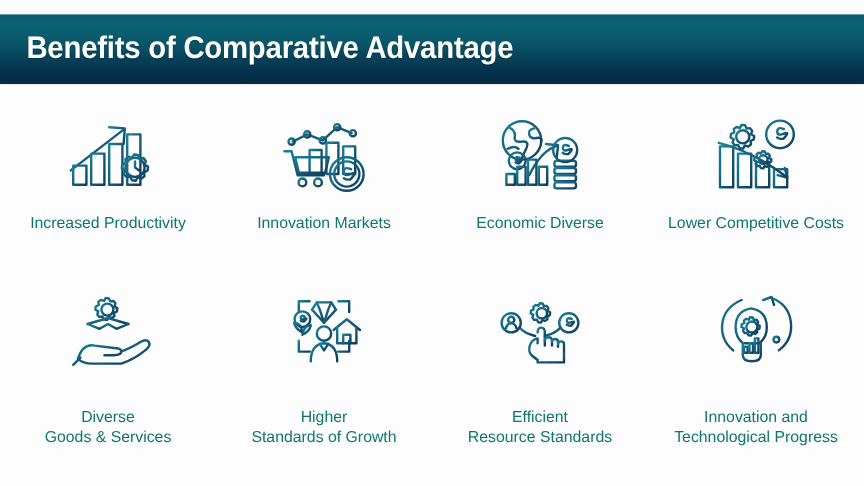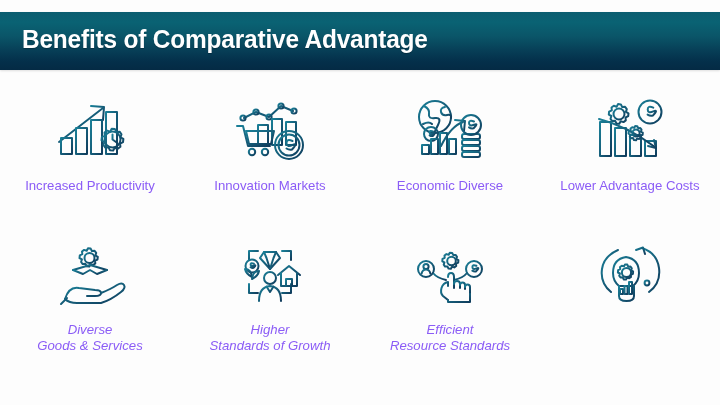--- a/index.html
+++ b/index.html
@@ -85,26 +85,26 @@
   }
   .icon-wrap svg {
     width: 86px;
     height: 74px;
     display: block;
   }
   .cell-label {
     margin-top: 12px;
     font-size: 13.2px;
     line-height: 16px;
-    color: #8b5cf6;
+    color: #0f766e;
     text-align: center;
     white-space: pre-line;
     font-family: "Liberation Sans", sans-serif;
   }
-  .row-2 .cell-label { margin-top: 10px; font-style: italic; }
+  .row-2 .cell-label { margin-top: 28px; }
 </style>
 </head>
 <body>
 
 <div class="slide">
 
   <div class="header">
     <div class="header-title">Benefits of Comparative Advantage</div>
   </div>
 
@@ -247,21 +247,21 @@
 
               <path d="M43.5 36.5 l1.7 -1.2 l2 0.6 l1 -1.9 l2.1 0.2 l0.9 2 l2.1 -0.2 l1.2 1.7 l-0.6 2 l1.9 1 l-0.2 2.1 l-2 0.9 l0.2 2.1 l-1.7 1.2 l-2 -0.6 l-1 1.9 l-2.1 -0.2 l-0.9 -2 l-2.1 0.2 l-1.2 -1.7 l0.6 -2 l-1.9 -1 l0.2 -2.1 l2 -0.9 z"></path>
               <circle cx="49" cy="41" r="3.6"></circle>
 
               <circle cx="63" cy="20" r="11.5"></circle>
               <path d="M63 13 L63 27"></path>
               <path d="M66.3 15.6 q-5.6 -2.3 -5.6 1.9 t5.6 1.9 t-0.5 4.2 q-2.8 0.6 -5.2 -1"></path>
             </g>
           </svg>
         </div>
-        <div class="cell-label">Lower Advantage Costs</div>
+        <div class="cell-label">Lower Competitive Costs</div>
       </div>
     </div>
 
     <div class="row row-2">
 
       <div class="cell">
         <div class="icon-wrap">
           <svg viewBox="0 0 86 74" fill="none">
             <defs>
               <linearGradient id="g5" x1="0" y1="0" x2="1" y2="1">
@@ -401,16 +401,18 @@
               <rect x="42" y="44" width="3" height="12"></rect>
 
               <path d="M32 48 L32 58 Q32 63 39.5 63 Q47 63 47 58 L47 48"></path>
               <path d="M32 53 L47 53"></path>
               <path d="M34 66 L45 66"></path>
 
               <circle cx="60" cy="45" r="2.4"></circle>
             </g>
           </svg>
         </div>
+        <div class="cell-label">Innovation and
+Technological Progress</div>
       </div>
     </div>
   </div>
 </div>
 
 </body></html>

